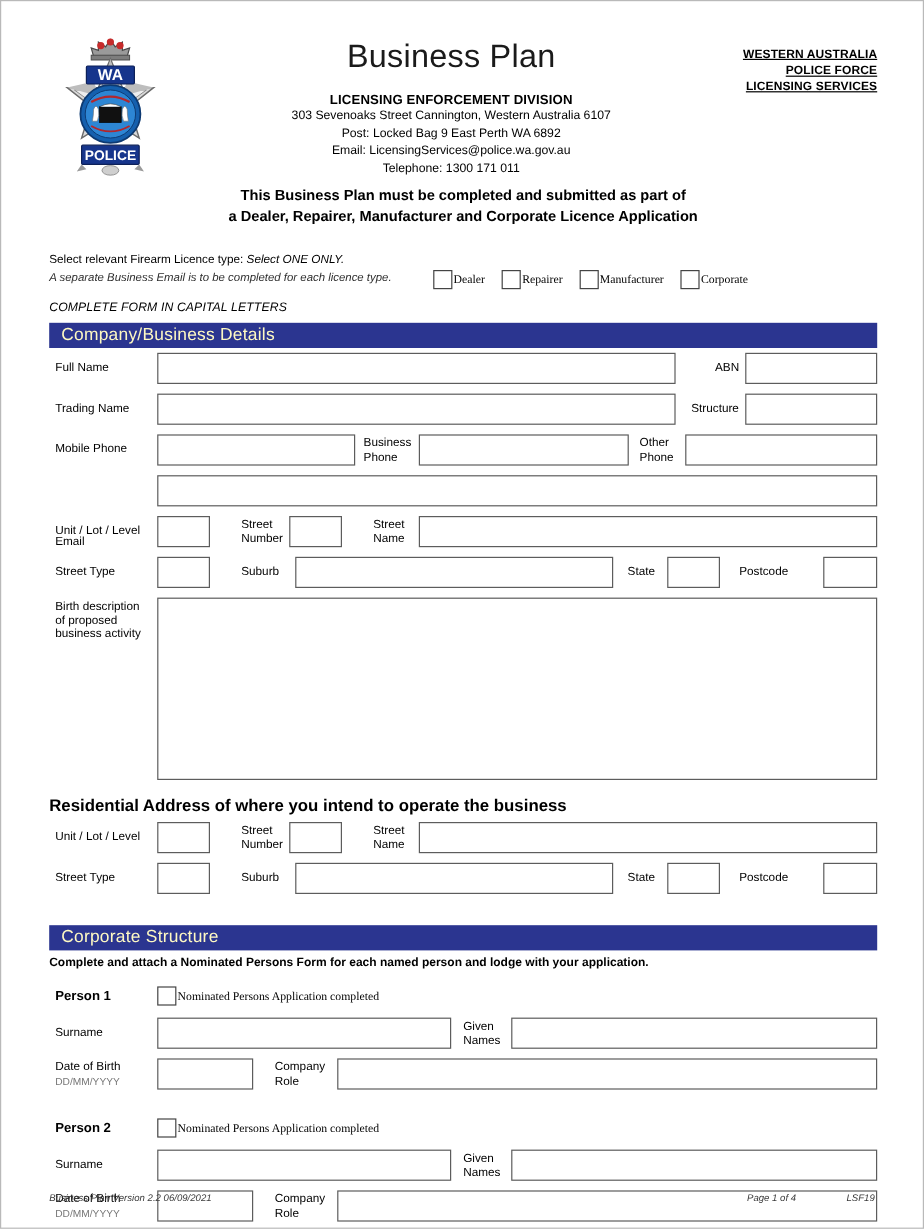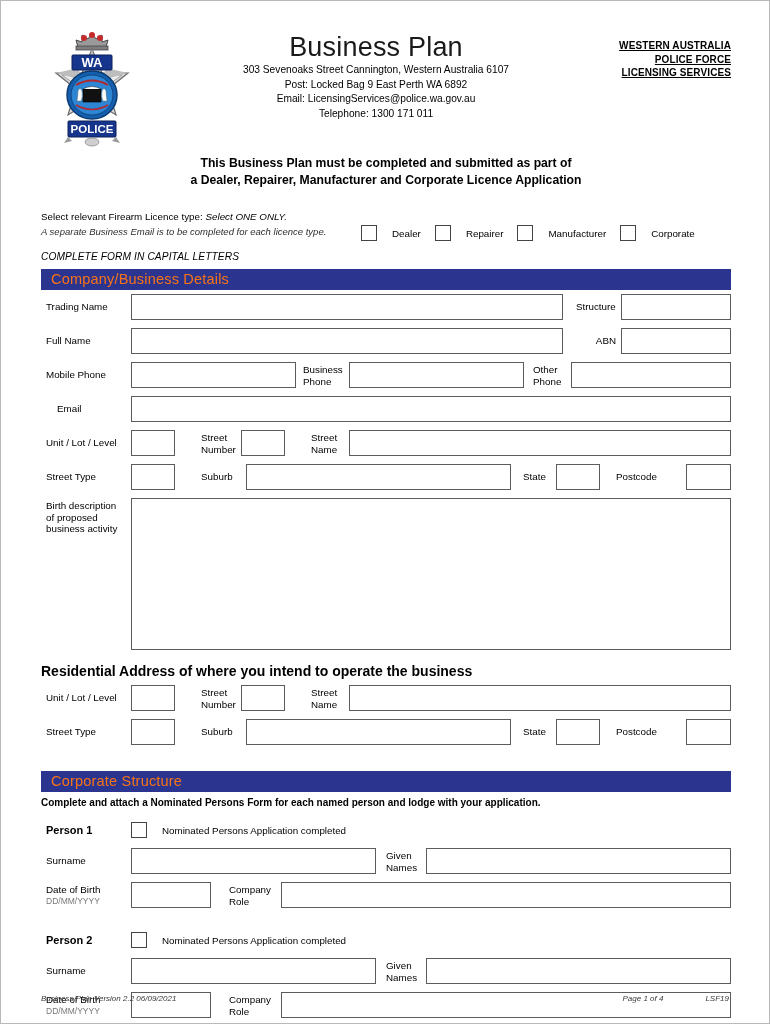--- a/index.html
+++ b/index.html
@@ -48,29 +48,29 @@
   .licence-row { position: relative; margin-top: 22px; height: 34px; }
   .lic-text-1 { font-size: 9.8px; }
   .lic-text-1 .ital { font-style: italic; }
   .lic-text-2 { font-size: 9.5px; font-style: italic; color: #2f2f2f; margin-top: 4px; }
   .lic-boxes { position: absolute; left: 320px; top: 14px; display: flex; align-items: center; }
   .lic-opt { display: flex; align-items: center; margin-right: 14px; }
   .cbox {
     width: 16px; height: 16px; border: 1px solid #444; background: #fff;
     display: inline-block;
   }
-  .lic-label { font-size: 9.8px; margin-left: 15px; white-space: nowrap; }
+  .lic-label { font-size: 9.8px; margin-left: 1px; white-space: nowrap; font-family: Liberation Serif, serif; }
 
   .capital-note {
     font-size: 10.2px; font-style: italic; margin-top: 6px; letter-spacing: .1px;
   }
 
   
   .sect-bar {
-    background: #2b3590; color: #f97316;
+    background: #2b3590; color: #fef9c3;
     font-size: 14.5px; height: 21px; line-height: 21px;
     padding-left: 10px; margin-top: 7px; letter-spacing: .2px;
   }
 
   
   .frow { position: relative; height: 30px; margin-top: 4px; }
   .lbl {
     position: absolute; font-size: 9.8px; line-height: 11.5px; top: 7px;
   }
   .lbl.two { top: 2px; }
@@ -136,20 +136,21 @@
           <rect x="22" y="92" width="48" height="16" rx="1" fill="#16358c" stroke="#0d2058" stroke-width="1"></rect>
           <text x="46" y="104" font-family="'Liberation Sans', sans-serif" font-size="11.5" font-weight="bold" fill="#ffffff" text-anchor="middle">POLICE</text>
           <path d="M22 108 l-4 6 l8 -2 z" fill="#9a9a9a"></path>
           <path d="M70 108 l4 6 l-8 -2 z" fill="#9a9a9a"></path>
           <ellipse cx="46" cy="113" rx="7" ry="4" fill="#cfcfcf" stroke="#777" stroke-width=".6"></ellipse>
         </svg>
       </div>
 
       <div class="title-block">
         <div class="doc-title">Business Plan</div>
+        <div class="division">LICENSING ENFORCEMENT DIVISION</div>
         <div class="addr-line">303 Sevenoaks Street Cannington, Western Australia 6107</div>
         <div class="addr-line">Post: Locked Bag 9 East Perth WA 6892</div>
         <div class="addr-line">Email: LicensingServices@police.wa.gov.au</div>
         <div class="addr-line">Telephone: 1300 171 011</div>
       </div>
 
       <div class="org-block">
         <div>WESTERN AUSTRALIA</div>
         <div>POLICE FORCE</div>
         <div>LICENSING SERVICES</div>
@@ -186,50 +187,50 @@
           <span class="lic-label">Corporate</span>
         </label>
       </div>
     </div>
 
     <div class="capital-note">COMPLETE FORM IN CAPITAL LETTERS</div>
 
     <div class="sect-bar">Company/Business Details</div>
 
     <div class="frow">
+      <div class="lbl" style="left:5px;">Full Name</div>
+      <input class="fbox" style="left: 90px; width: 432px;" type="text" value="">
+      <div class="lbl" style="left:535px; width:40px; text-align:right;">ABN</div>
+      <input class="fbox" style="left: 580px; width: 110px;" type="text" value="">
+    </div>
+
+    <div class="frow">
       <div class="lbl" style="left:5px;">Trading Name</div>
       <input class="fbox" style="left: 90px; width: 432px;" type="text" value="">
       <div class="lbl" style="left:535px;">Structure</div>
-      <input class="fbox" style="left: 580px; width: 110px;" type="text" value="">
-    </div>
-
-    <div class="frow">
-      <div class="lbl" style="left:5px;">Full Name</div>
-      <input class="fbox" style="left: 90px; width: 432px;" type="text" value="">
-      <div class="lbl" style="left:535px; width:40px; text-align:right;">ABN</div>
       <input class="fbox" style="left: 580px; width: 110px;" type="text" value="">
     </div>
 
     <div class="frow">
       <div class="lbl" style="left:5px;">Mobile Phone</div>
       <input class="fbox" style="left: 90px; width: 165px;" type="text" value="">
       <div class="lbl two" style="left:262px;">
         <div>Business</div>
         <div>Phone</div>
       </div>
       <input class="fbox" style="left: 308px; width: 175px;" type="text" value="">
       <div class="lbl two" style="left:492px;">
         <div>Other</div>
         <div>Phone</div>
       </div>
       <input class="fbox" style="left: 530px; width: 160px;" type="text" value="">
     </div>
 
     <div class="frow">
-      <div class="lbl" style="left:16px;">Email</div>
+      <div class="lbl" style="left:5px;margin-top:43px;">Email</div>
       <input class="fbox" style="left: 90px; width: 600px;" type="text" value="">
     </div>
 
     <div class="frow">
       <div class="lbl" style="left:5px;">Unit / Lot / Level</div>
       <input class="fbox" style="left: 90px; width: 44px;" type="text" value="">
       <div class="lbl two" style="left:160px;">
         <div>Street</div>
         <div>Number</div>
       </div>

